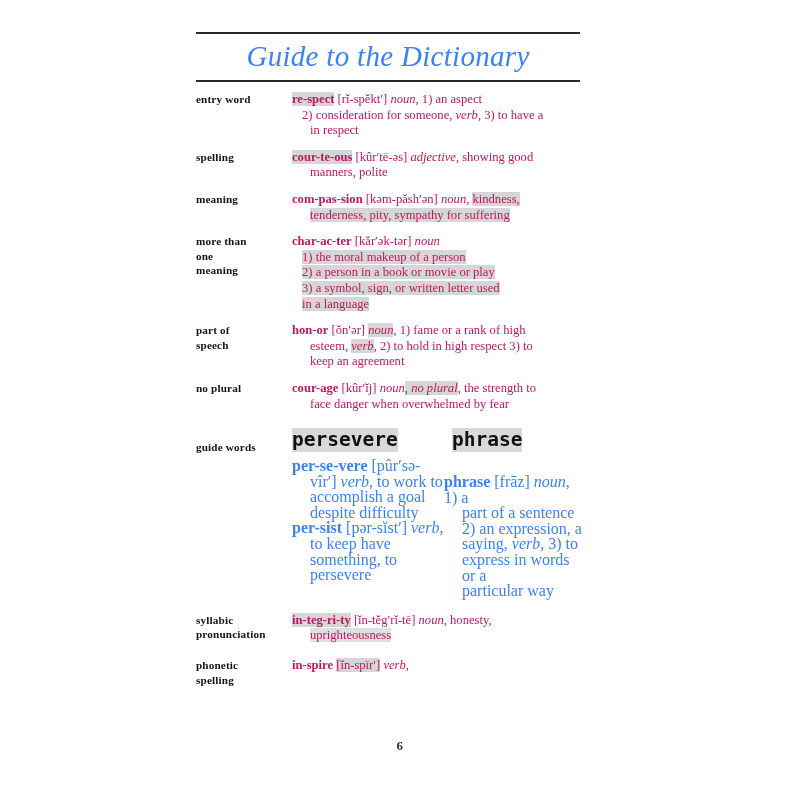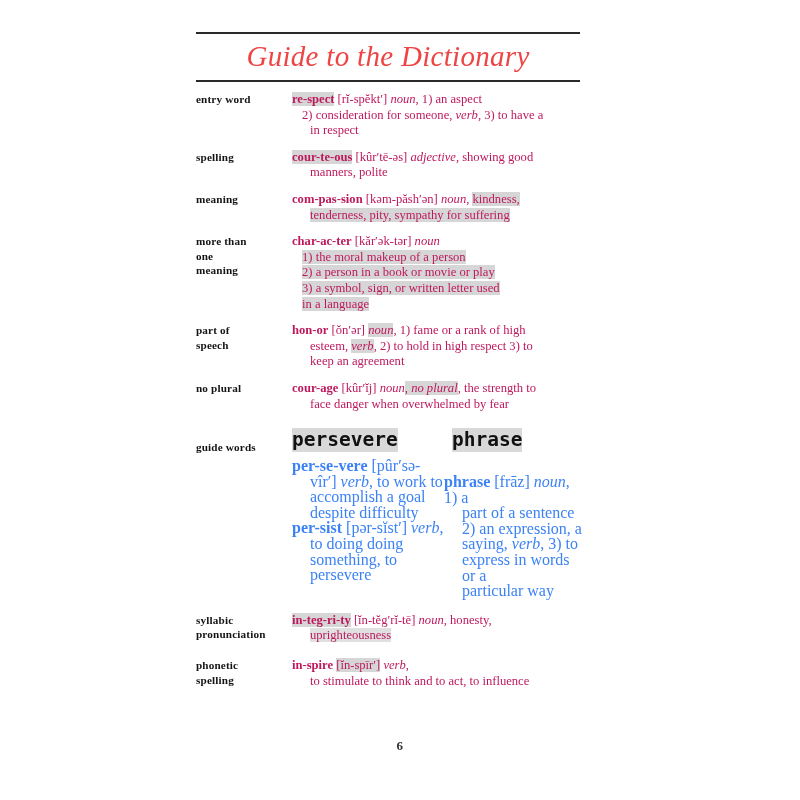--- a/index.html
+++ b/index.html
@@ -39,21 +39,21 @@
     background: #2a2a2a;
     width: 100%;
   }
   .page-title {
     font-family: "Liberation Serif", "DejaVu Serif", serif;
     font-style: italic;
     font-size: 29px;
     line-height: 40px;
     text-align: center;
     letter-spacing: 0.3px;
-    color: #ef4444;
+    color: #3b82f6;
     padding: 2px 0 4px 0;
     white-space: nowrap;
   }
 
   
   .entries {
     position: absolute;
     left: 196px;
     top: 92px;
     width: 420px;
@@ -279,21 +279,21 @@
           <span class="hw">per-se-vere</span>
           <span class="pron">[pûr′sə-</span>
           <span class="hang"><span class="pron">vîr′]</span> <span class="pos">verb</span><span>, to work to</span></span>
           <span class="hang">accomplish a goal</span>
           <span class="hang">despite difficulty</span>
         </p>
         <p>
           <span class="hw">per-sist</span>
           <span class="pron">[pər-sĭst′]</span>
           <span class="pos">verb</span><span>,</span>
-          <span class="hang">to doing doing</span>
+          <span class="hang">to keep have</span>
           <span class="hang">something, to</span>
           <span class="hang">persevere</span>
         </p>
       </div>
       <div class="col col-right">
         <p>
           <span class="hw">phrase</span>
           <span class="pron">[frāz]</span>
           <span class="pos">noun</span><span>, 1) a</span>
           <span class="hang">part of a sentence</span>
@@ -320,21 +320,20 @@
 
     <div class="entry" style="margin-top:14px">
       <div class="entry-label">
         <span style="display:block">phonetic</span>
         <span style="display:block">spelling</span>
       </div>
       <div class="entry-body">
         <span class="hw">in-spire</span>
         <span class="pron hl">[ĭn-spīr′]</span>
         <span class="pos">verb</span><span>,</span>
-        <span class="indent">to stimulate to think and to act, to influence</span>
       </div>
     </div>
 
   </div>
 
   <div class="page-number">6</div>
 
 </div>
 
 </body></html>

